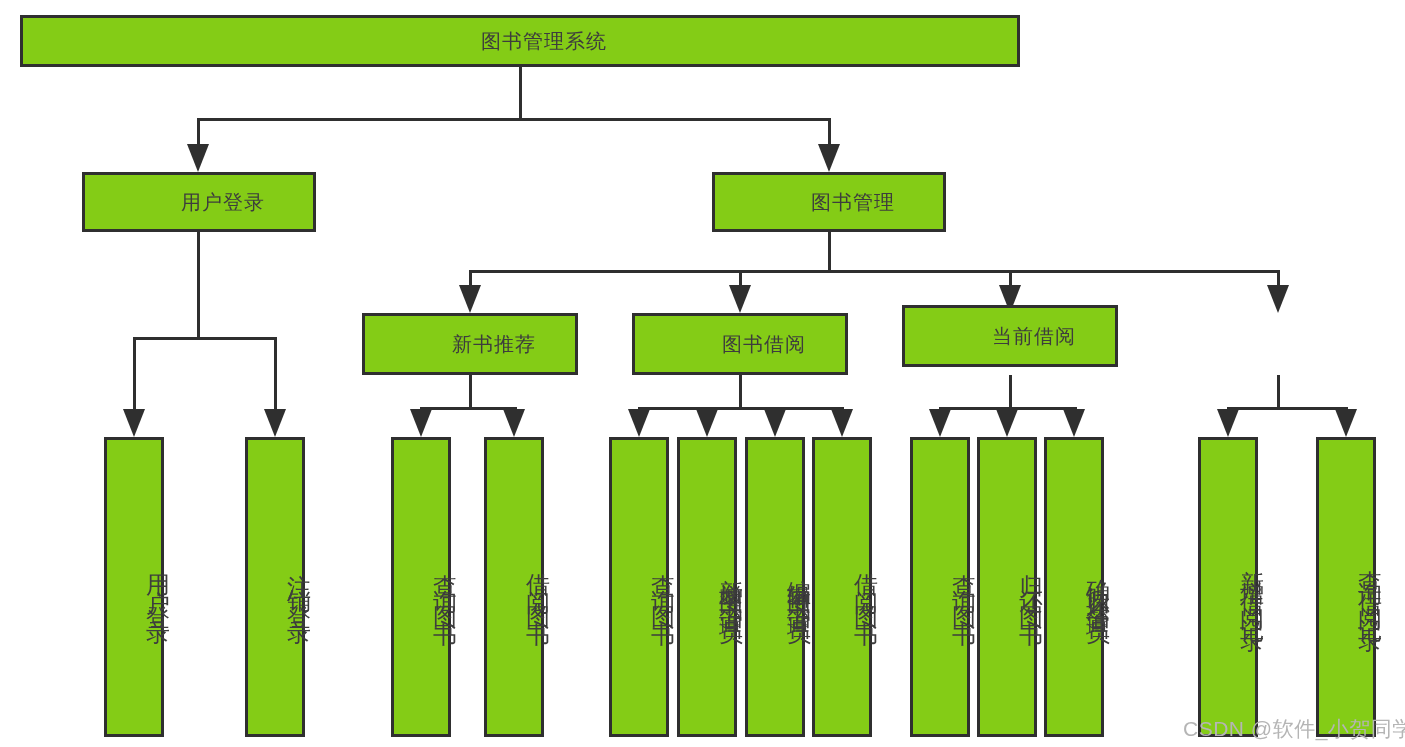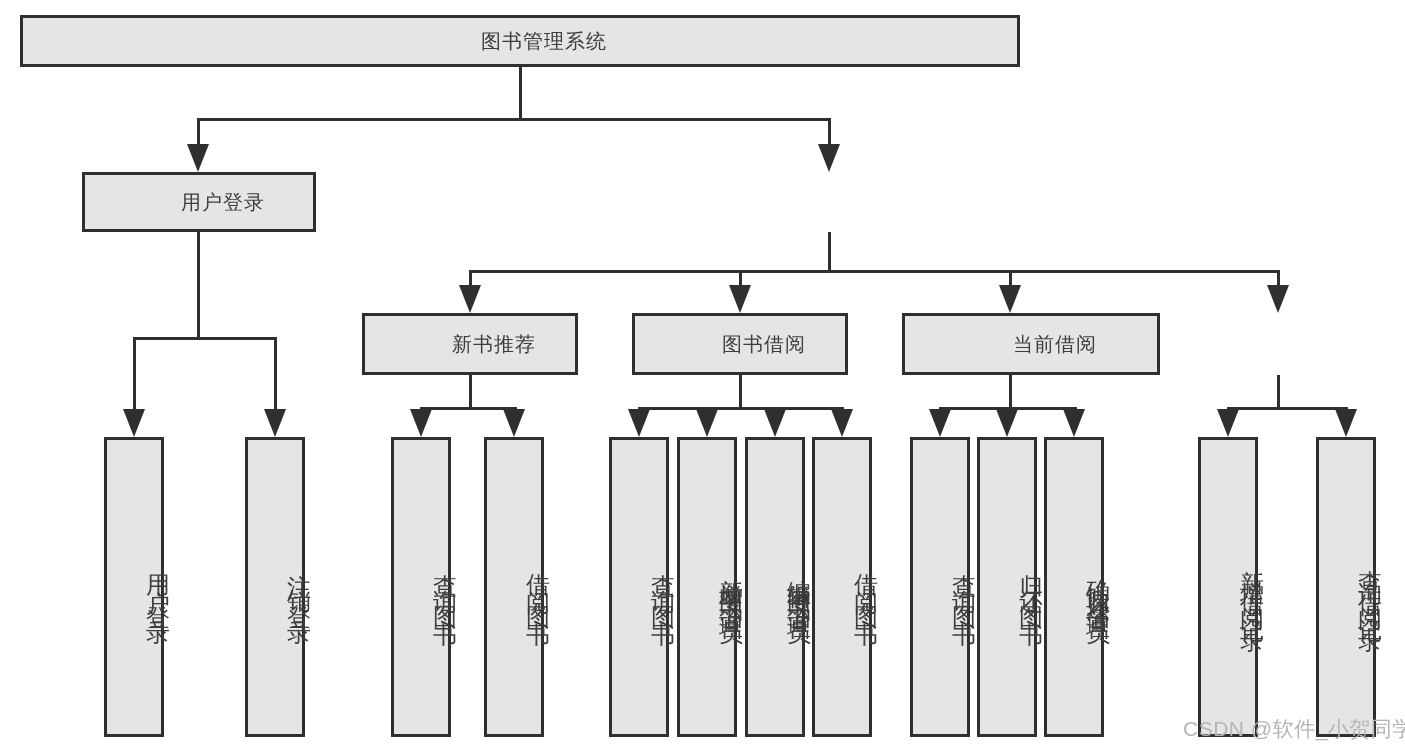--- a/index.html
+++ b/index.html
@@ -1,21 +1,21 @@
 <!DOCTYPE html>
 <html><head>
 <meta charset="utf-8">
 <style>
   html,body{margin:0;padding:0;background:#ffffff;}
   .canvas{
     position:relative;width:1405px;height:747px;background:#ffffff;overflow:hidden;
     font-family:"Liberation Sans","DejaVu Sans",sans-serif;
   }
   .box{
-    position:absolute;background:#e5e5e5;border:3px solid #2f2f2f;box-sizing:border-box;
+    position:absolute;background:#84cc16;border:3px solid #2f2f2f;box-sizing:border-box;
     display:flex;align-items:center;justify-content:center;
     font-size:20px;color:#3d3d3d;letter-spacing:1px;padding-left:48px;
   }
   .leaf span{
     writing-mode:vertical-rl;text-orientation:mixed;
     font-size:24px;color:#3d3d3d;line-height:1;
   }
   .sp4 span{letter-spacing:16px;}
   .sp6 span{letter-spacing:12px;}
   .sp9 span{letter-spacing:6px;}
@@ -43,20 +43,23 @@
   <div class="v" style="left:519px;top:67px;height:51px"></div>
   <div class="h" style="left:197px;top:118px;width:634px"></div>
   <div class="v" style="left:197px;top:118px;height:38px"></div>
   <div class="arr" style="left:187px;top:144px"></div>
   <div class="v" style="left:828px;top:118px;height:38px"></div>
   <div class="arr" style="left:818px;top:144px"></div>
 
   <div class="box" style="left:82px;top:172px;width:234px;height:60px">
     <span>用户登录</span>
   </div>
+  <div class="box" style="left:712px;top:172px;width:234px;height:60px">
+    <span>图书管理</span>
+  </div>
 
   <div class="v" style="left:197px;top:232px;height:105px"></div>
   <div class="h" style="left:133px;top:337px;width:144px"></div>
   <div class="v" style="left:133px;top:337px;height:76px"></div>
   <div class="arr" style="left:123px;top:409px"></div>
   <div class="v" style="left:274px;top:337px;height:76px"></div>
   <div class="arr" style="left:264px;top:409px"></div>
 
   <div class="v" style="left:828px;top:232px;height:38px"></div>
   <div class="h" style="left:469px;top:270px;width:811px"></div>
@@ -68,21 +71,21 @@
   <div class="arr" style="left:999px;top:285px"></div>
   <div class="v" style="left:1277px;top:270px;height:20px"></div>
   <div class="arr" style="left:1267px;top:285px"></div>
 
   <div class="box" style="left:632px;top:313px;width:216px;height:62px">
     <span>图书借阅</span>
   </div>
   <div class="box" style="left:362px;top:313px;width:216px;height:62px">
     <span>新书推荐</span>
   </div>
-  <div class="box" style="left:902px;top:313px;width:258px;height:62px">
+  <div class="box" style="left:902px;top:305px;width:216px;height:62px">
     <span>当前借阅</span>
   </div>
 
   <div class="v" style="left:469px;top:375px;height:32px"></div>
   <div class="h" style="left:420px;top:407px;width:97px"></div>
   <div class="arr" style="left:410px;top:409px"></div>
   <div class="arr" style="left:503px;top:409px"></div>
 
   <div class="v" style="left:739px;top:375px;height:32px"></div>
   <div class="h" style="left:638px;top:407px;width:206px"></div>

